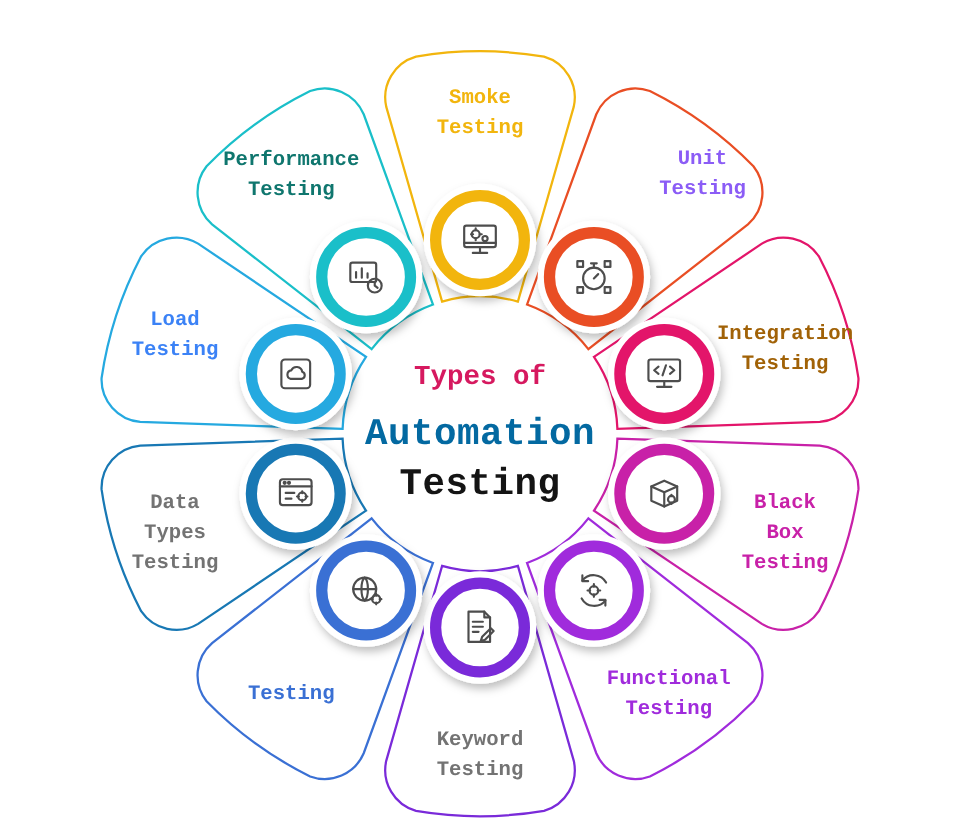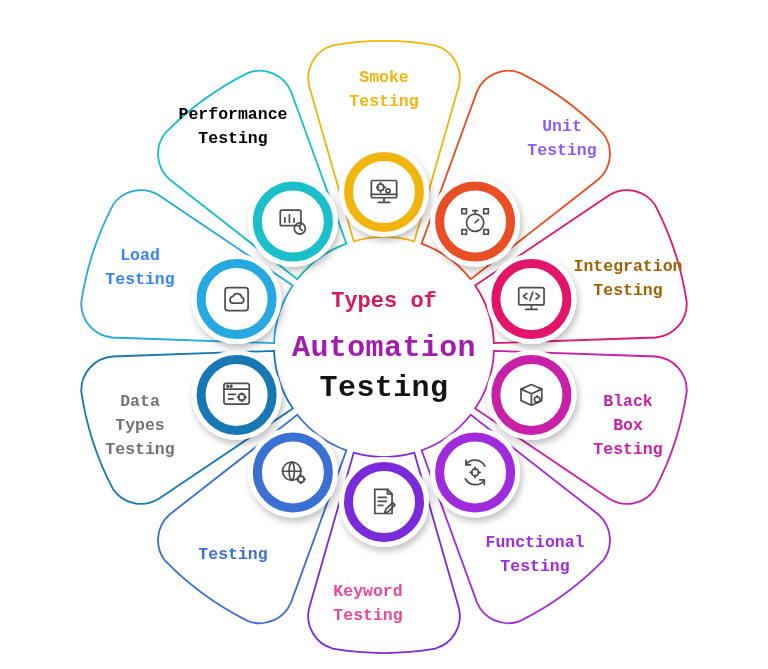--- a/index.html
+++ b/index.html
@@ -166,40 +166,40 @@
       </div>
       <div class="seg-label" style="left:628px;top:426px;color:#C821A8">
         <div>Black</div>
         <div>Box</div>
         <div>Testing</div>
       </div>
       <div class="seg-label" style="left:535px;top:555px;color:#A02BDC">
         <div>Functional</div>
         <div>Testing</div>
       </div>
-      <div class="seg-label" style="left:368px;top:604px;color:#ec4899">
+      <div class="seg-label" style="left:384px;top:604px;color:#737373">
         <div>Keyword</div>
         <div>Testing</div>
       </div>
       <div class="seg-label" style="left:233px;top:555px;color:#3A70D4">
         <div>Testing</div>
       </div>
       <div class="seg-label" style="left:140px;top:426px;color:#737373">
         <div>Data</div>
         <div>Types</div>
         <div>Testing</div>
       </div>
       <div class="seg-label" style="left:140px;top:268px;color:#3b82f6">
         <div>Load</div>
         <div>Testing</div>
       </div>
-      <div class="seg-label" style="left:233px;top:127px;color:#000000">
+      <div class="seg-label" style="left:233px;top:140px;color:#0f766e">
         <div>Performance</div>
         <div>Testing</div>
       </div>
     </div>
 
   <div class="center-title">
     <div class="t1" style="color: rgb(214, 25, 95);">Types of</div>
-    <div class="t2" style="color: #a21caf;">Automation</div>
+    <div class="t2" style="color: #0369a1;">Automation</div>
     <div class="t3" style="color: rgb(20, 20, 20);">Testing</div>
   </div>
 </div>
 
 </body></html>

